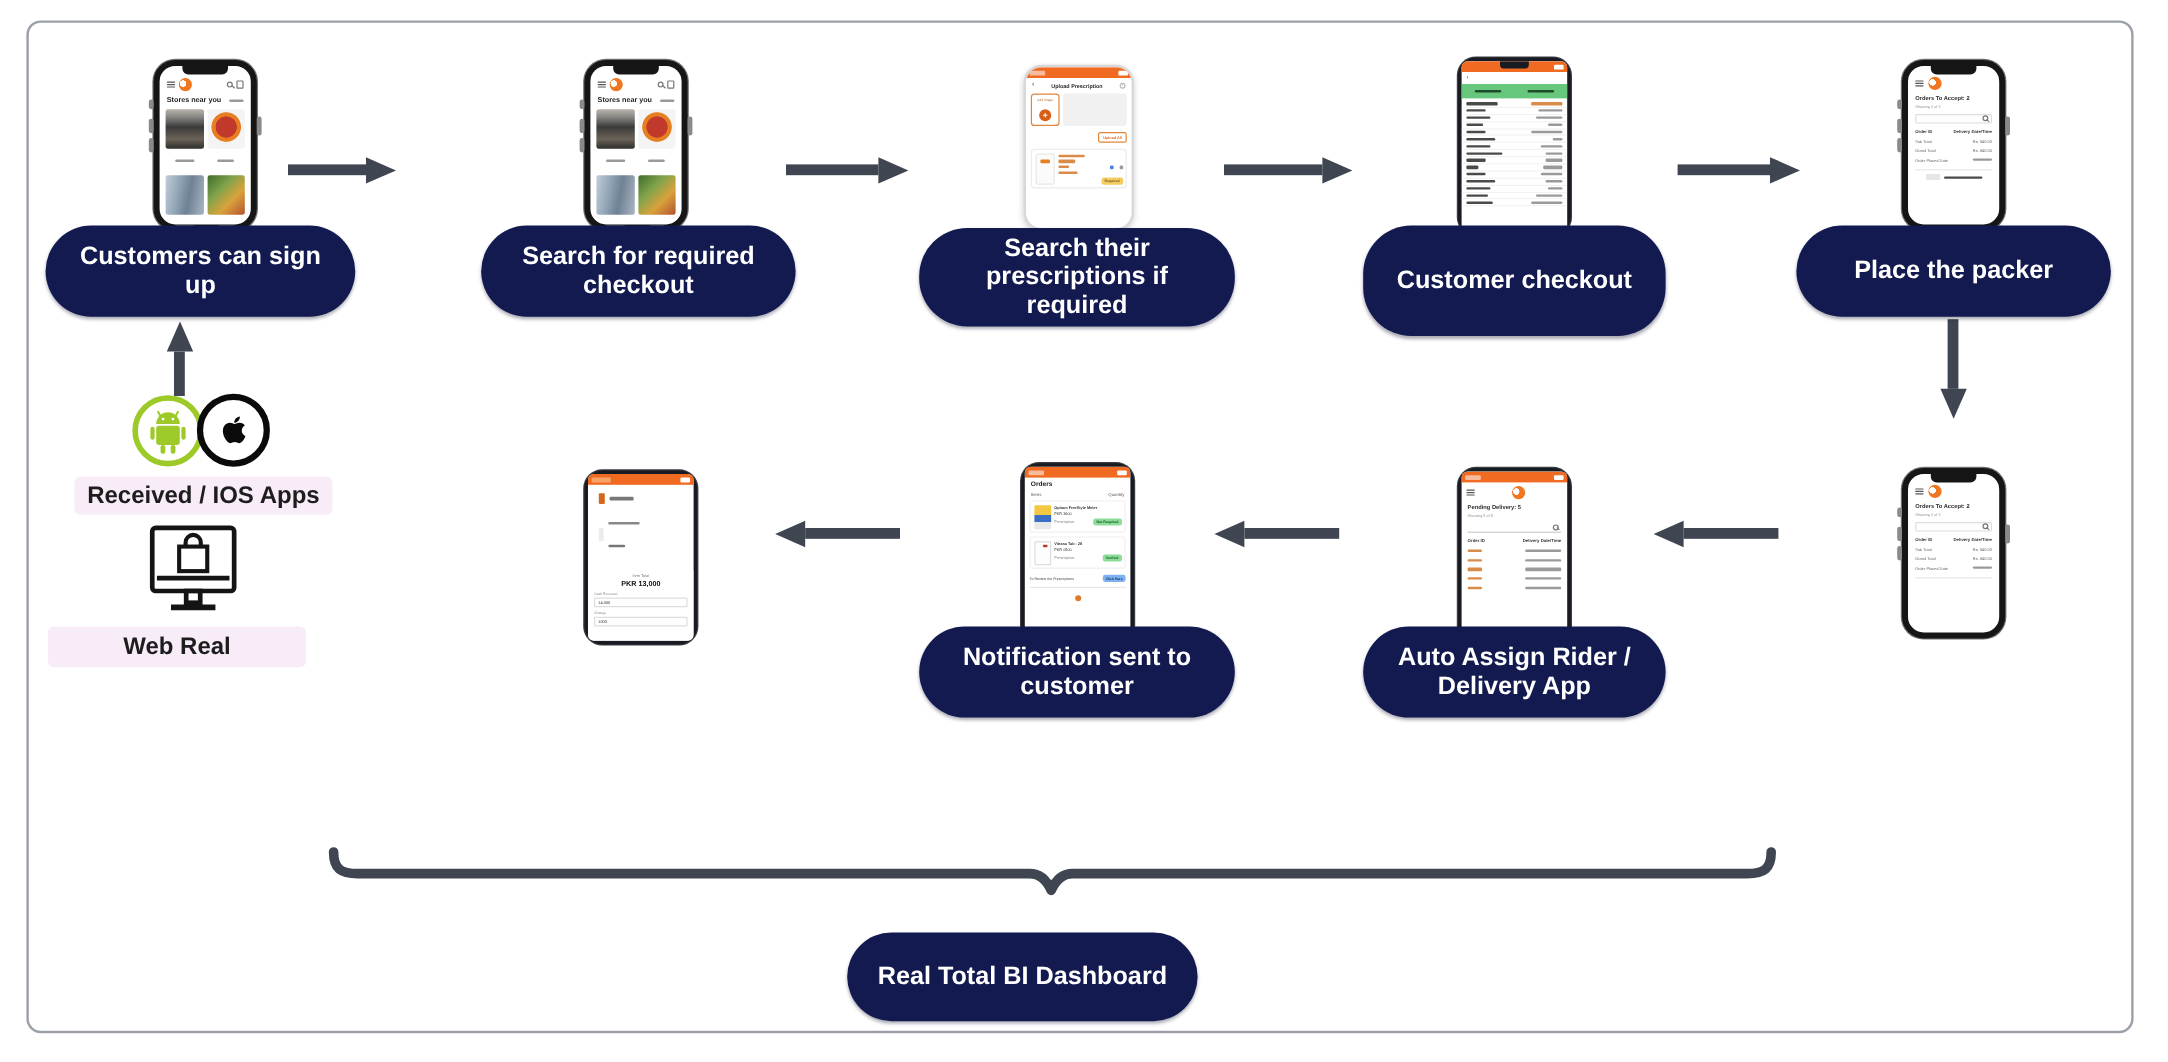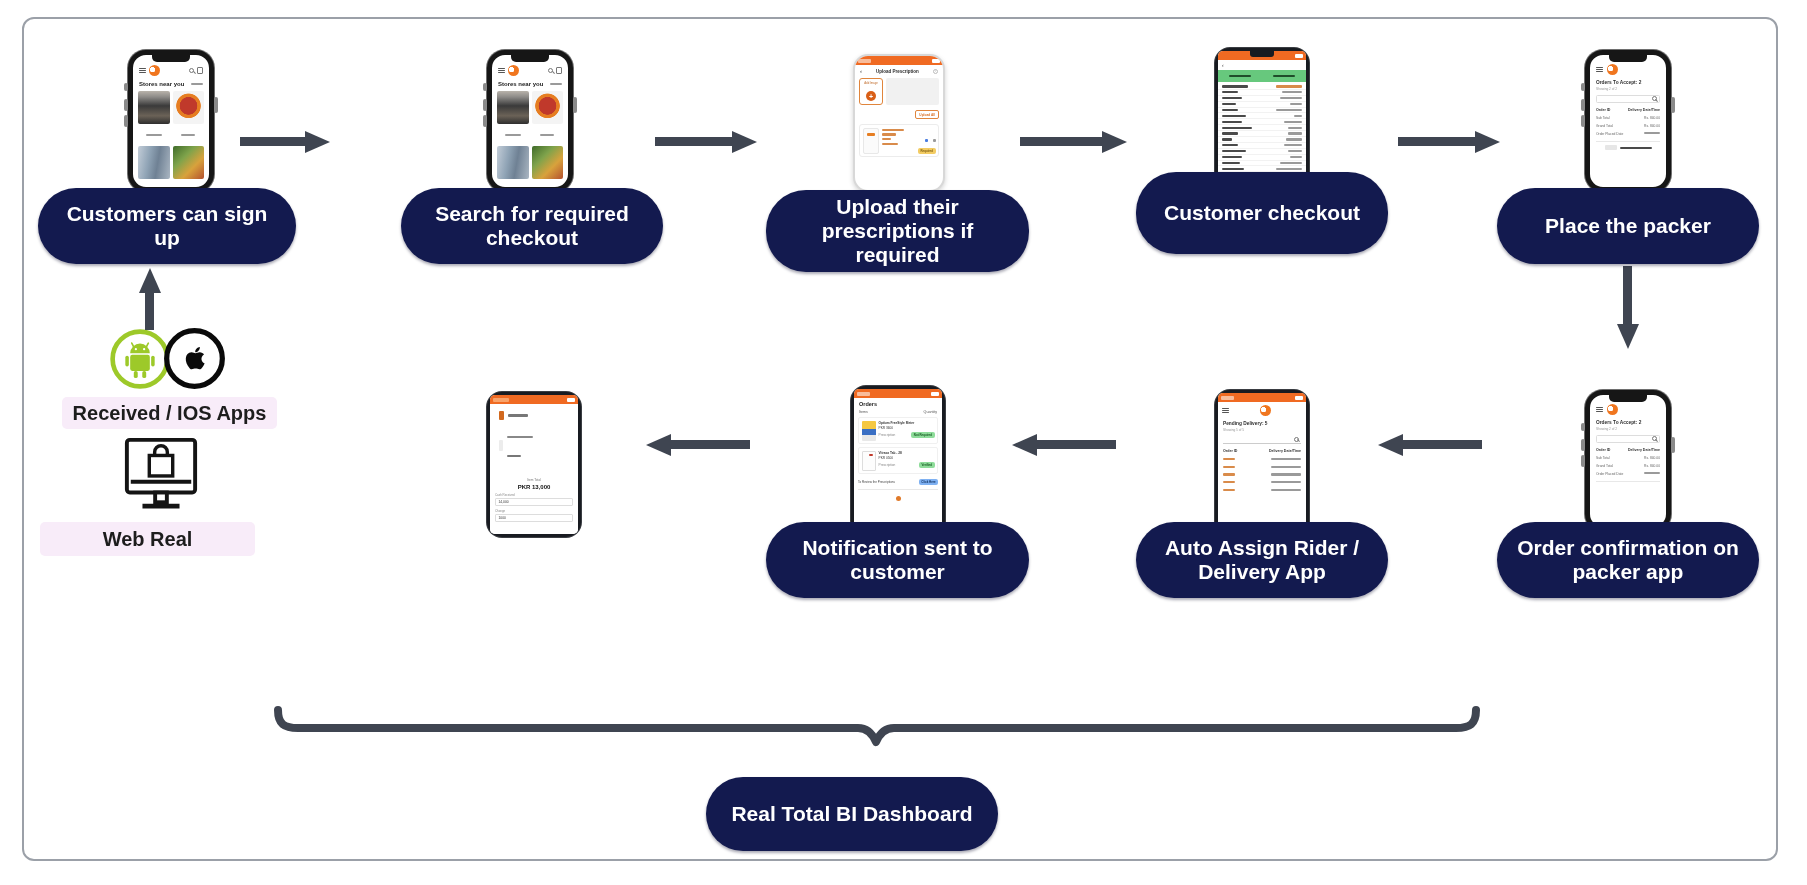--- a/index.html
+++ b/index.html
@@ -500,27 +500,26 @@
         <div class="flab">Cash Received</div>
         <div class="inp">14,000</div>
         <div class="flab">Change</div>
         <div class="inp">1000</div>
       </div>
     </div>
   </div>
 
   <div class="pill" style="left:38px;top:188px;width:258px;height:76px">Customers can sign up</div>
   <div class="pill" style="left:401px;top:188px;width:262px;height:76px">Search for required checkout</div>
-  <div class="pill" style="left:766px;top:190px;width:263px;height:82px">Upload their prescriptions if required</div>
-  <div class="pill" style="left:1136px;top:172px;width:252px;height:82px">Customer checkout</div>
+  <div class="pill" style="left:766px;top:190px;width:263px;height:82px">Search their prescriptions if required</div>
+  <div class="pill" style="left:1136px;top:188px;width:252px;height:92px">Customer checkout</div>
   <div class="pill" style="left:1497px;top:188px;width:262px;height:76px">Place the packer</div>
 
   <div class="pill" style="left:766px;top:522px;width:263px;height:76px">Notification sent to customer</div>
   <div class="pill" style="left:1136px;top:522px;width:252px;height:76px">Auto Assign Rider / Delivery App</div>
-  <div class="pill" style="left:1497px;top:522px;width:262px;height:76px">Order confirmation on packer app</div>
 
   <div class="arrow-r" style="left:240px;top:137px;width:65px"></div>
   <div class="arrow-r" style="left:655px;top:137px;width:77px"></div>
   <div class="arrow-r" style="left:1020px;top:137px;width:82px"></div>
   <div class="arrow-r" style="left:1398px;top:137px;width:77px"></div>
   <div class="arrow-d" style="left:1623px;top:266px;width:9px;height:58px"></div>
   <div class="arrow-l" style="left:1403px;top:440px;width:79px"></div>
   <div class="arrow-l" style="left:1037px;top:440px;width:79px"></div>
   <div class="arrow-l" style="left:671px;top:440px;width:79px"></div>
   <div class="arrow-u" style="left:145px;top:293px;width:9px;height:37px"></div>

